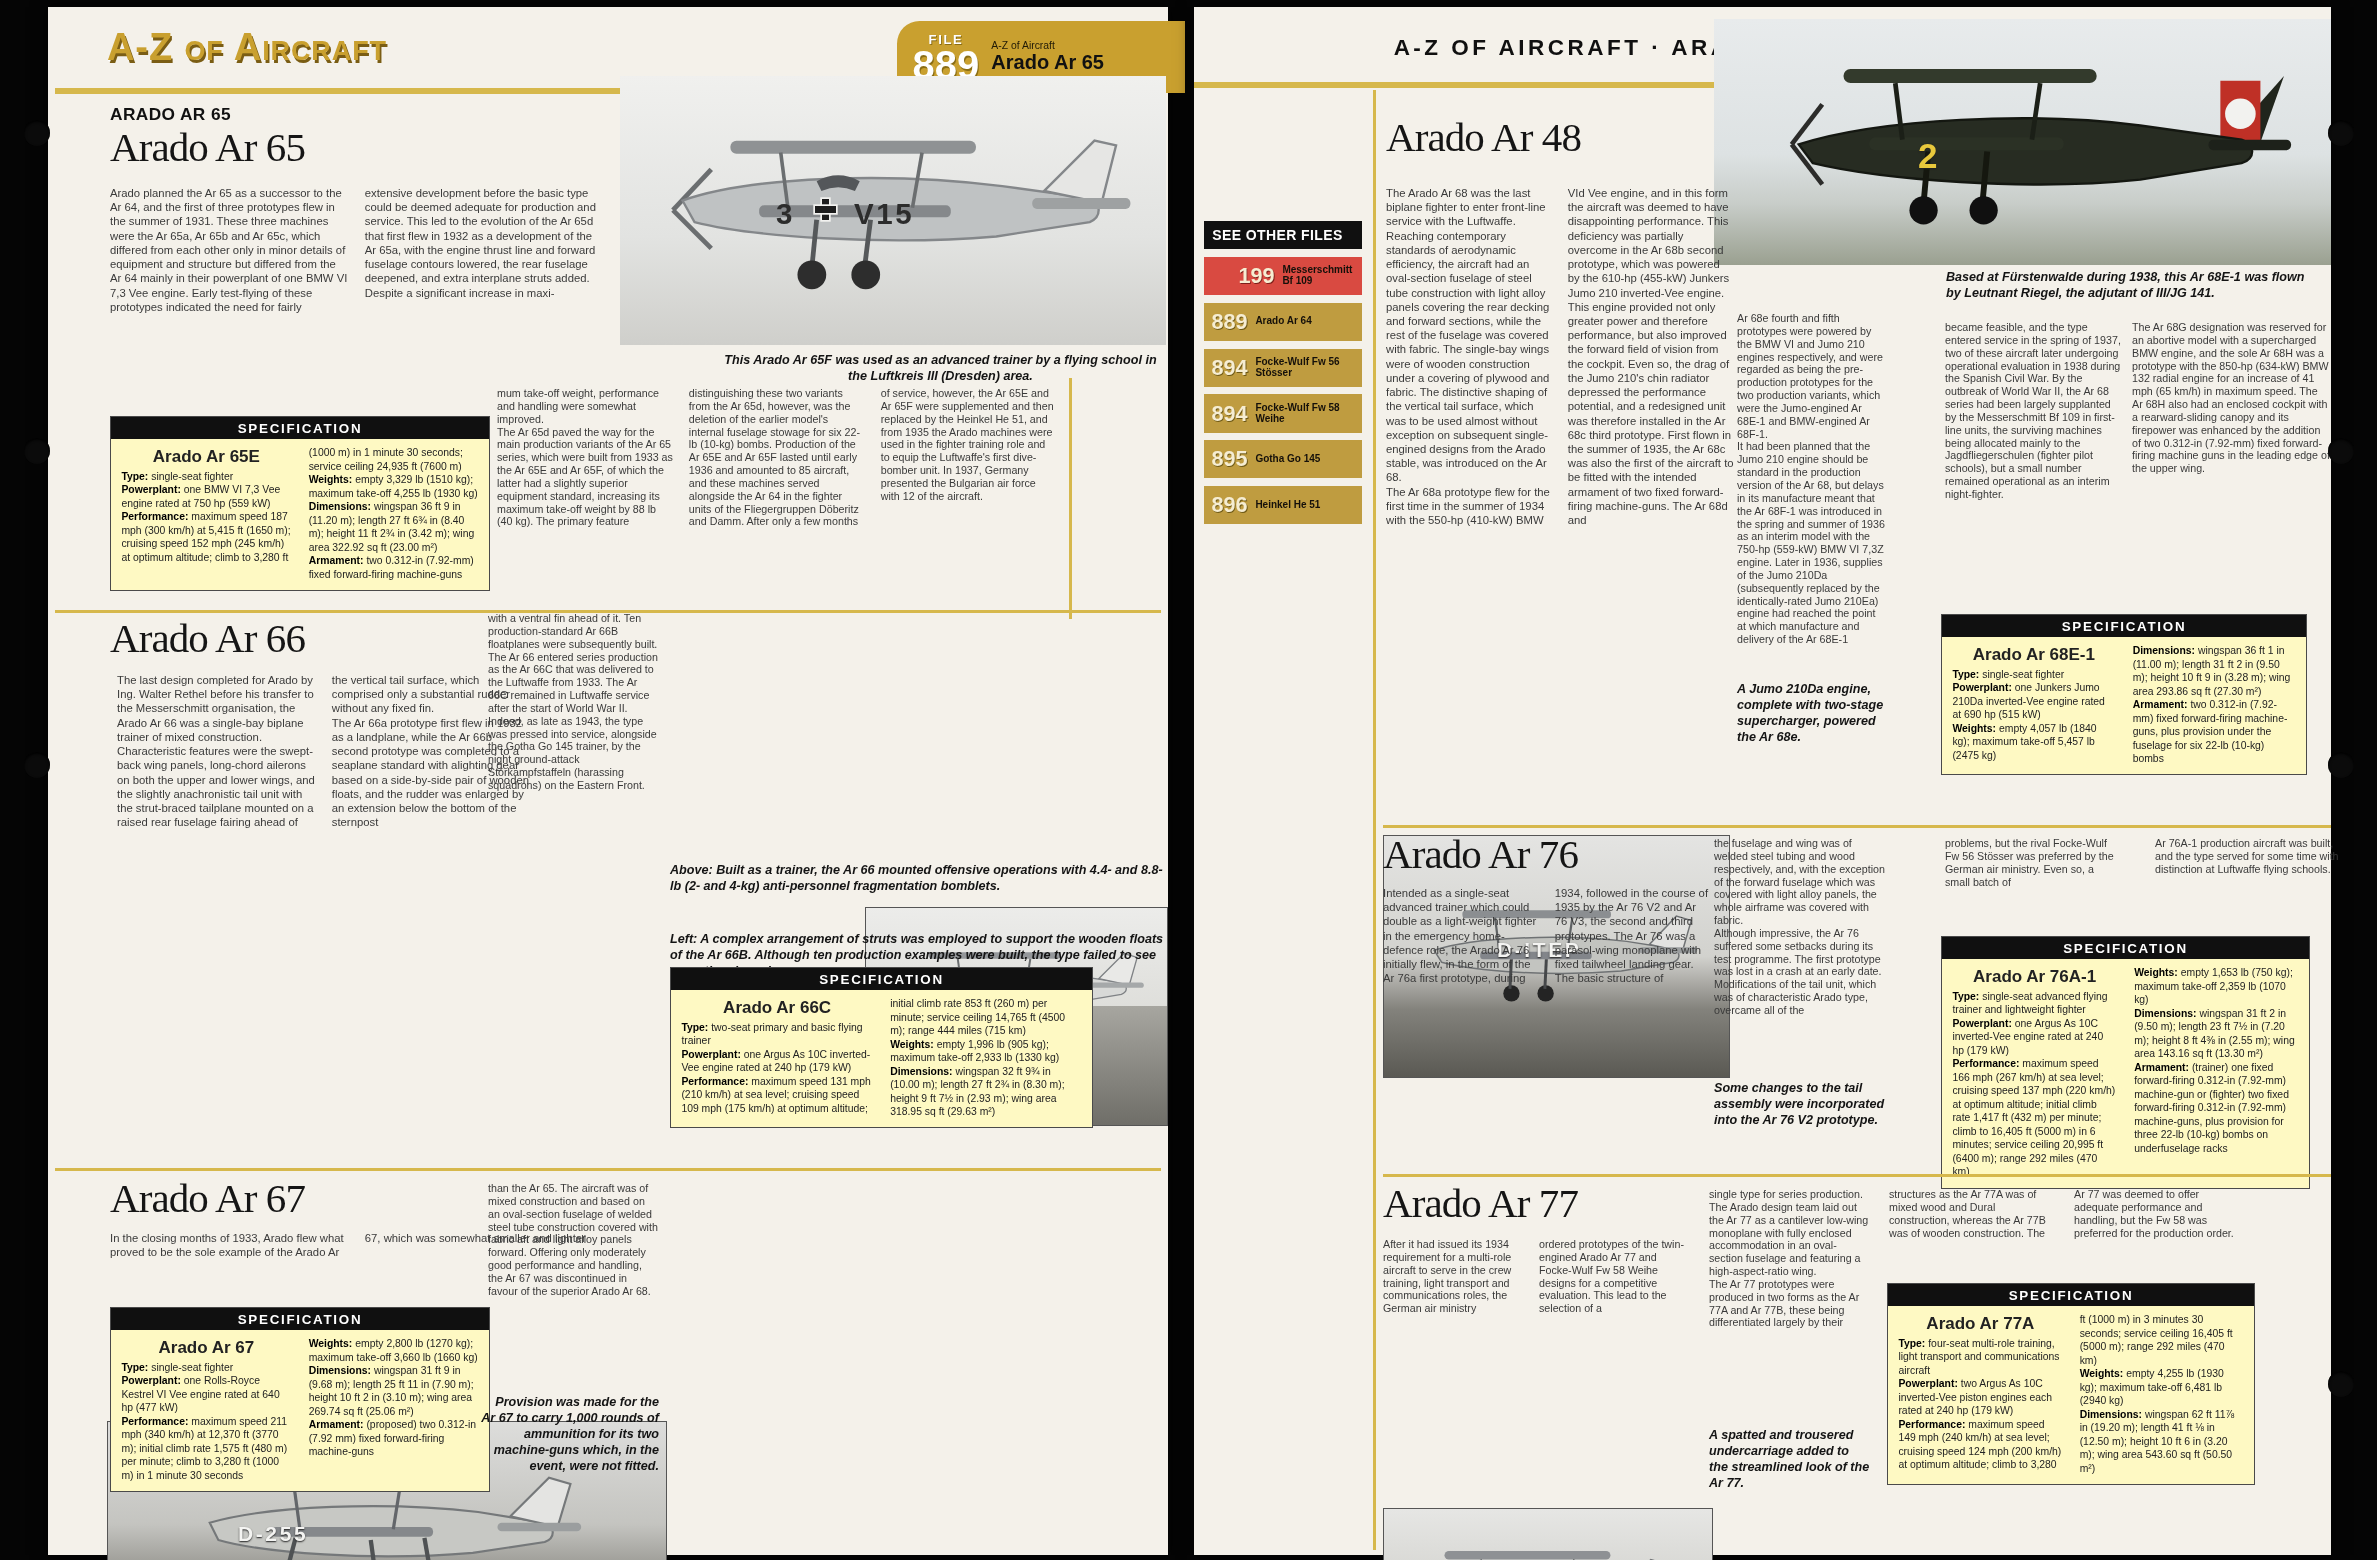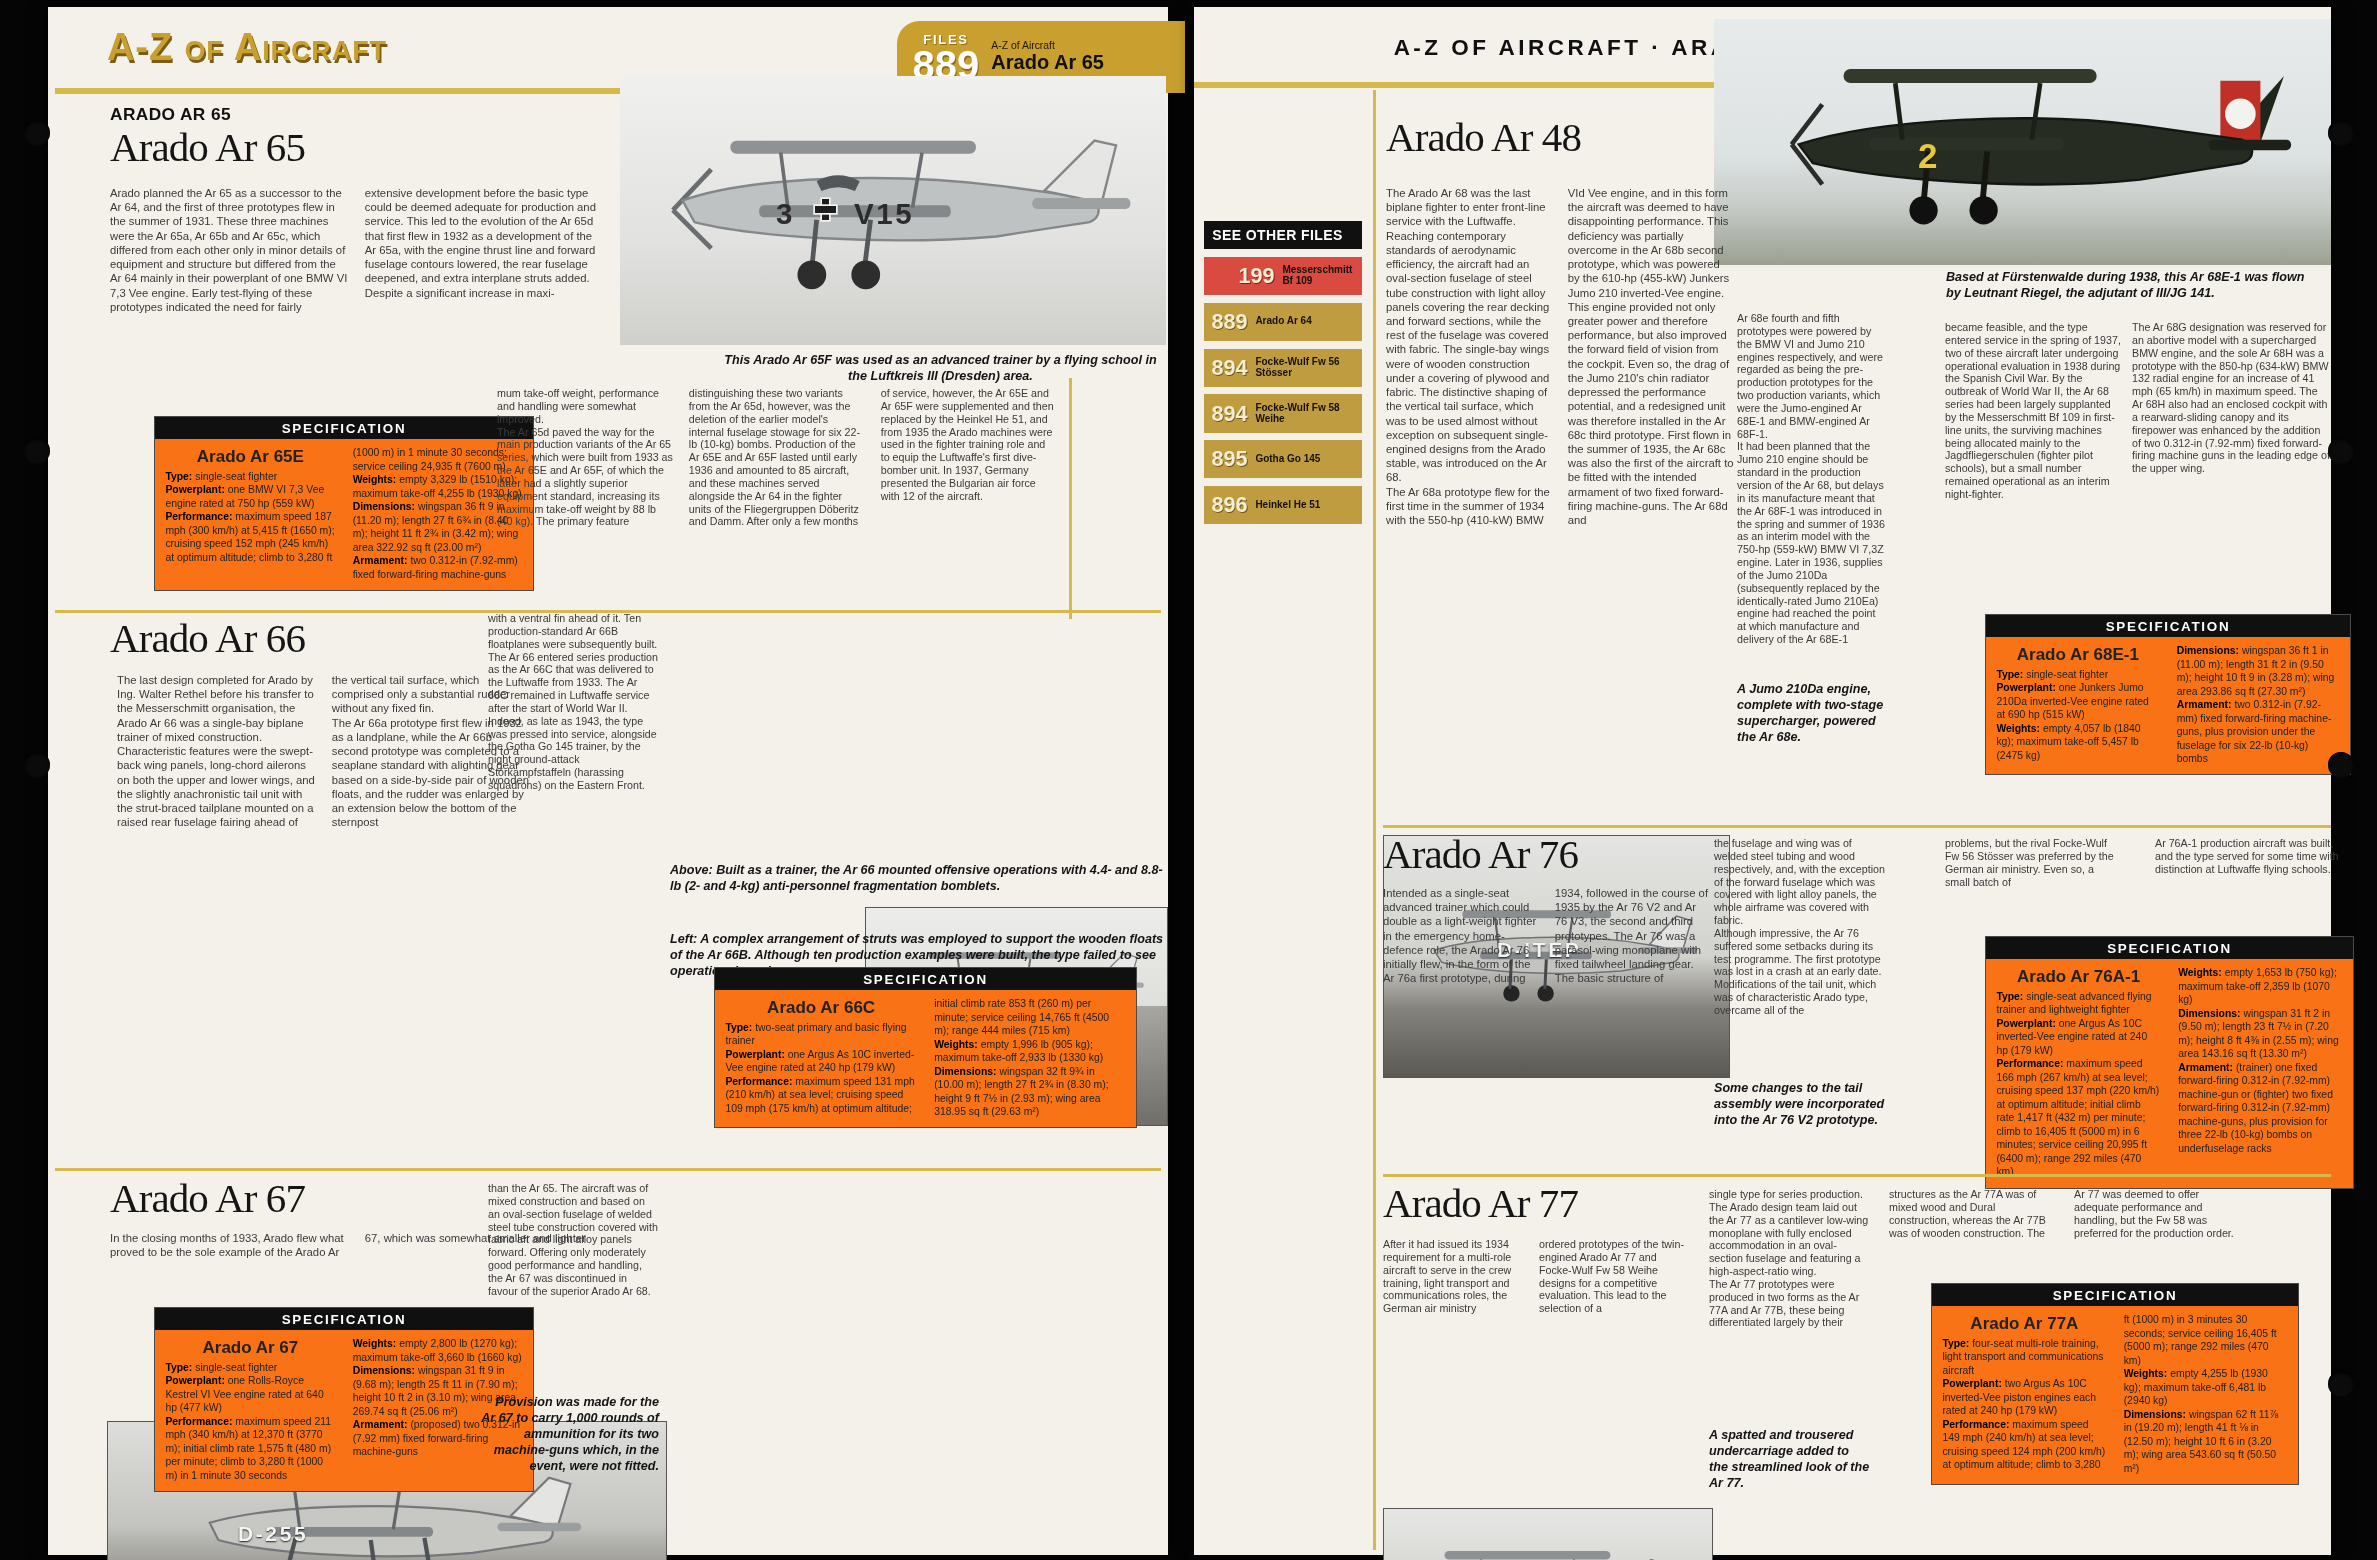--- a/index.html
+++ b/index.html
@@ -11,21 +11,21 @@
   .sm{font-size:10.7px;line-height:1.2;}
   .c2{column-count:2;column-gap:15.6px;}
   .c3{column-count:3;column-gap:15.6px;}
   .sec-title{font-family:"Liberation Serif",serif;font-size:41px;font-weight:400;color:#151515;letter-spacing:-0.9px;}
   .kicker{font-weight:bold;font-size:17.3px;letter-spacing:0.4px;color:#111;}
   .banner{font-variant:small-caps;font-weight:800;font-size:38px;letter-spacing:0.9px;color:#c9a02f;
           text-shadow:1.7px 2.6px 0 #7a5d14,0 0.9px 0 #fff;}
   .rule-gold{background:#d6b84c;}
   .vline-gold{background:#d6b84c;}
   .caption{font-weight:bold;font-style:italic;font-size:12.6px;line-height:1.28;color:#141414;white-space:pre-line;}
-  .spec{border:0.9px solid #4a4a4a;background:#f97316;margin-left:44px;}
+  .spec{border:0.9px solid #4a4a4a;background:#fef9c3;}
   .spec-head{background:#101010;color:#fff;text-align:center;font-weight:bold;font-size:13.4px;
              letter-spacing:1.7px;padding:3.5px 0;}
   .spec-body{padding:7px 10.4px 8.7px;column-count:2;column-gap:17.3px;font-size:10.4px;line-height:1.3;color:#222;}
   .spec-title{text-align:center;font-weight:bold;font-size:17px;margin:0 0 1.7px;column-span:none;}
   .spec-line{margin:0;}
   .spec-line b{color:#000;}
   .photo{position:relative;overflow:hidden;}
   .bw{border:0.9px solid #555;background:linear-gradient(#ececea 0%,#dcdcd8 55%,#b9b8b2 70%,#8f8e88 100%);}
   .reg{position:absolute;color:#f4f4f2;font-weight:bold;letter-spacing:2.6px;text-shadow:0 0.9px 1.7px #222;}
   .file-badge{background:#c9a02f;border-radius:22.5px 0 0 0;display:flex;align-items:center;padding:5.2px 12px 5.2px 15.6px;gap:12px;}
@@ -52,21 +52,21 @@
 
 <div class="stage">
 
   <div class="page" style="left:48px;top:7px;width:1120px;height:1548px;">
 
     <div class="abs banner" style="left:59px;top:19px;">A-Z of Aircraft</div>
     <div class="abs rule-gold" style="left:7px;top:81px;width:1106px;height:6px;"></div>
 
     <div class="abs file-badge" style="left:849px;top:14px;width:260px;height:62px;">
       <div>
-        <div class="fb-file">FILES</div>
+        <div class="fb-file">FILE</div>
         <div class="fb-num">889</div>
       </div>
       <div>
         <div class="fb-series">A-Z of Aircraft</div>
         <div class="fb-subject">Arado Ar 65</div>
       </div>
     </div>
     <div class="abs sheet" style="left:901px;top:87px;">SHEET 69</div>
 
     <div class="abs kicker" style="left:62px;top:97px;">ARADO AR 65</div>

